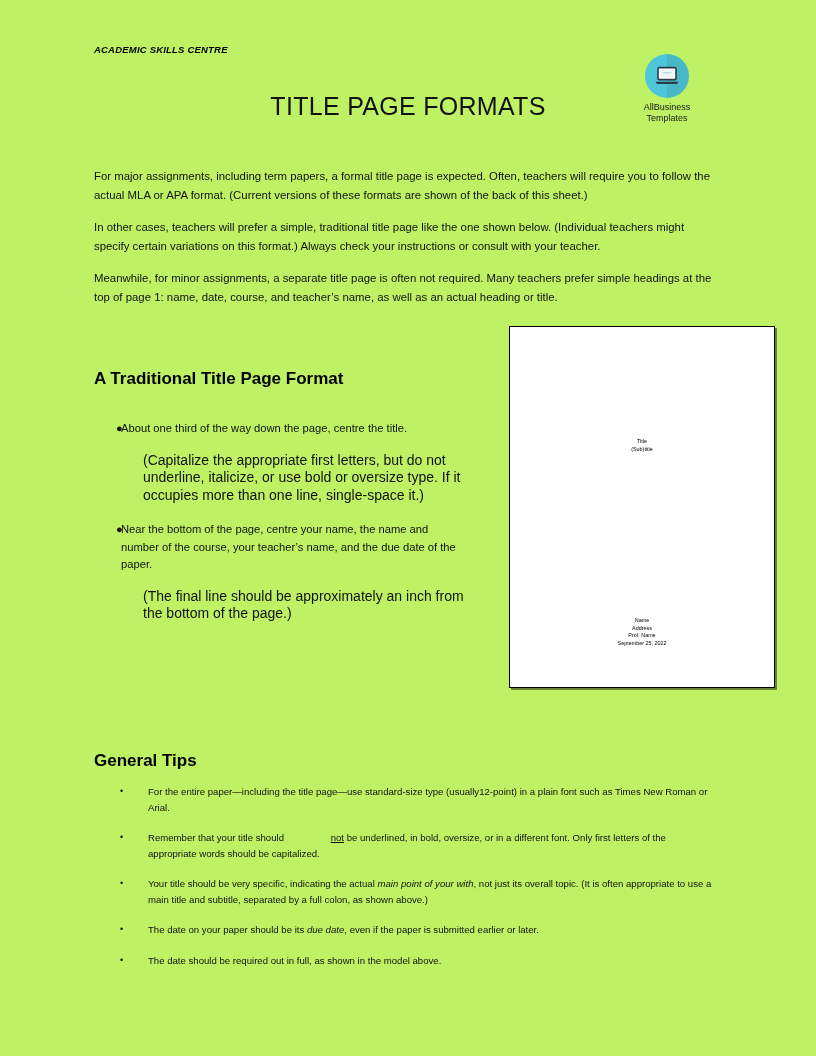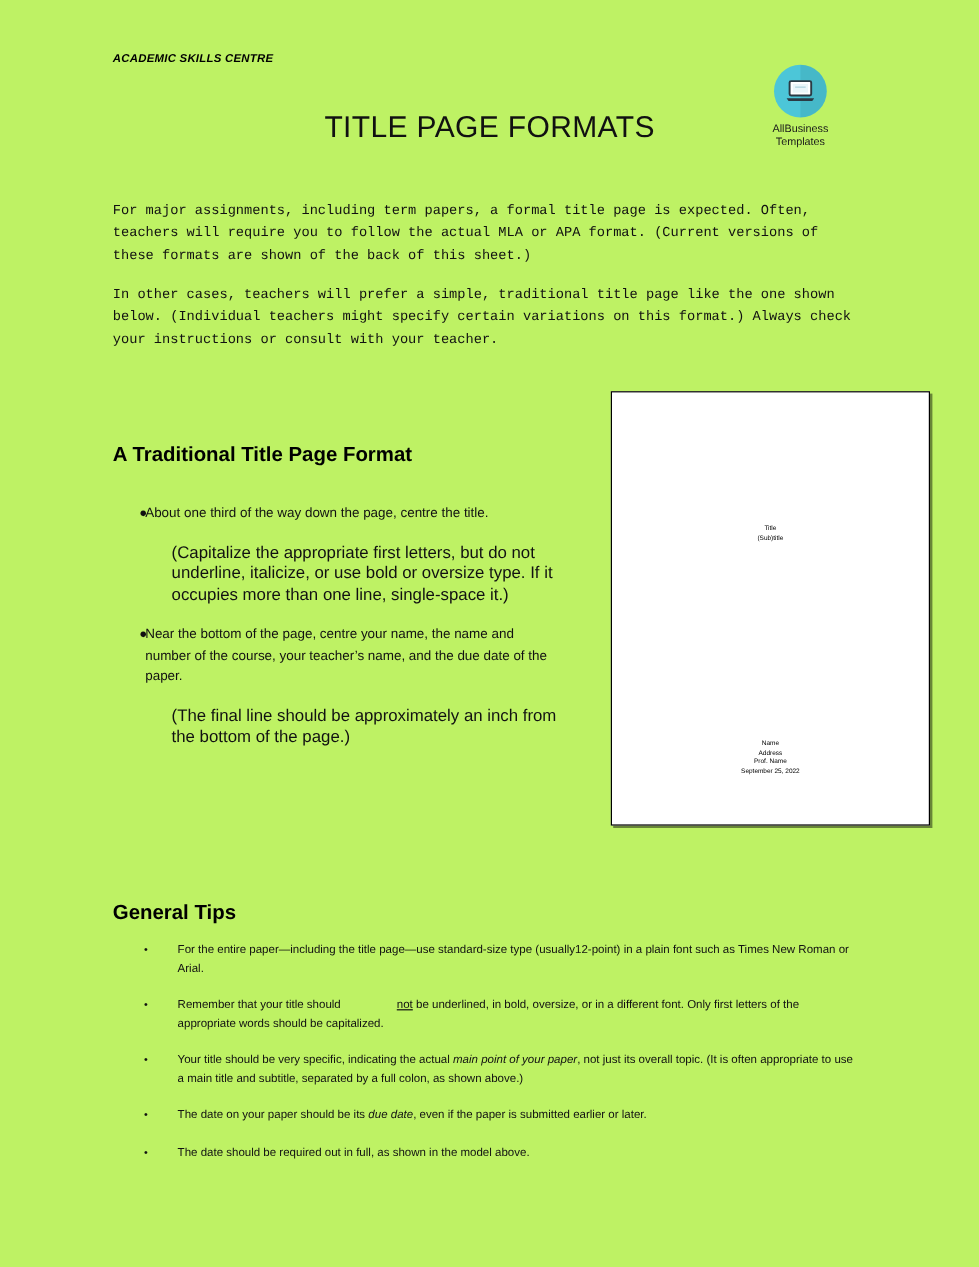--- a/index.html
+++ b/index.html
@@ -83,21 +83,20 @@
     position: absolute;
     left: 94px;
     top: 167px;
     width: 618px;
     font-size: 11.4px;
     line-height: 19px;
     color: #111;
   }
   .intro p {
     margin: 0 0 13px 0;
-    font-family: Liberation Mono, monospace;
   }
 
   
   .section-heading {
     position: absolute;
     left: 94px;
     font-size: 17px;
     font-weight: bold;
     color: #000;
   }
@@ -212,20 +211,21 @@
       <div>AllBusiness</div>
       <div>Templates</div>
     </div>
   </div>
 
   <div class="doc-title">TITLE PAGE FORMATS</div>
 
   <div class="intro">
     <p>For major assignments, including term papers, a formal title page is expected. Often, teachers will require you to follow the actual MLA or APA format. (Current versions of these formats are shown of the back of this sheet.)</p>
     <p>In other cases, teachers will prefer a simple, traditional title page like the one shown below. (Individual teachers might specify certain variations on this format.) Always check your instructions or consult with your teacher.</p>
+    <p>Meanwhile, for minor assignments, a separate title page is often not required. Many teachers prefer simple headings at the top of page 1: name, date, course, and teacher’s name, as well as an actual heading or title.</p>
   </div>
 
   <div class="section-heading" id="trad-heading">A Traditional Title Page Format</div>
 
   <div class="bullet-list" id="trad-list">
     <div class="bullet-row">
       <div class="bullet-mark">●</div>
       <div class="bullet-body">About one third of the way down the page, centre the title.</div>
     </div>
     <div class="sub-note">(Capitalize the appropriate first letters, but do not underline, italicize, or use bold or oversize type. If it occupies more than one line, single-space it.)</div>
@@ -256,21 +256,21 @@
       <div class="tip-row">
         <div class="tip-mark">•</div>
         <div class="tip-body"><span>For the entire paper—including the title page—use standard-size type (usually12-point) in a plain font such as Times New Roman or Arial.</span></div>
       </div>
       <div class="tip-row">
         <div class="tip-mark">•</div>
         <div class="tip-body"><span>Remember that your title should </span><span class="u">not</span><span> be underlined, in bold, oversize, or in a different font. Only first letters of the appropriate words should be capitalized.</span></div>
       </div>
       <div class="tip-row">
         <div class="tip-mark">•</div>
-        <div class="tip-body"><span>Your title should be very specific, indicating the actual </span><span class="i">main point of your paper</span><span>, not just its overall topic. (It is often appropriate to use a main title and subtitle, separated by a full colon, as shown above.)</span></div>
+        <div class="tip-body"><span>Your title should be very specific, indicating the actual </span><span class="i">main point of your with</span><span>, not just its overall topic. (It is often appropriate to use a main title and subtitle, separated by a full colon, as shown above.)</span></div>
       </div>
       <div class="tip-row">
         <div class="tip-mark">•</div>
         <div class="tip-body"><span>The date on your paper should be its </span><span class="i">due date</span><span>, even if the paper is submitted earlier or later.</span></div>
       </div>
       <div class="tip-row">
         <div class="tip-mark">•</div>
         <div class="tip-body"><span>The date should be required out in full, as shown in the model above.</span></div>
       </div>
     </div>

